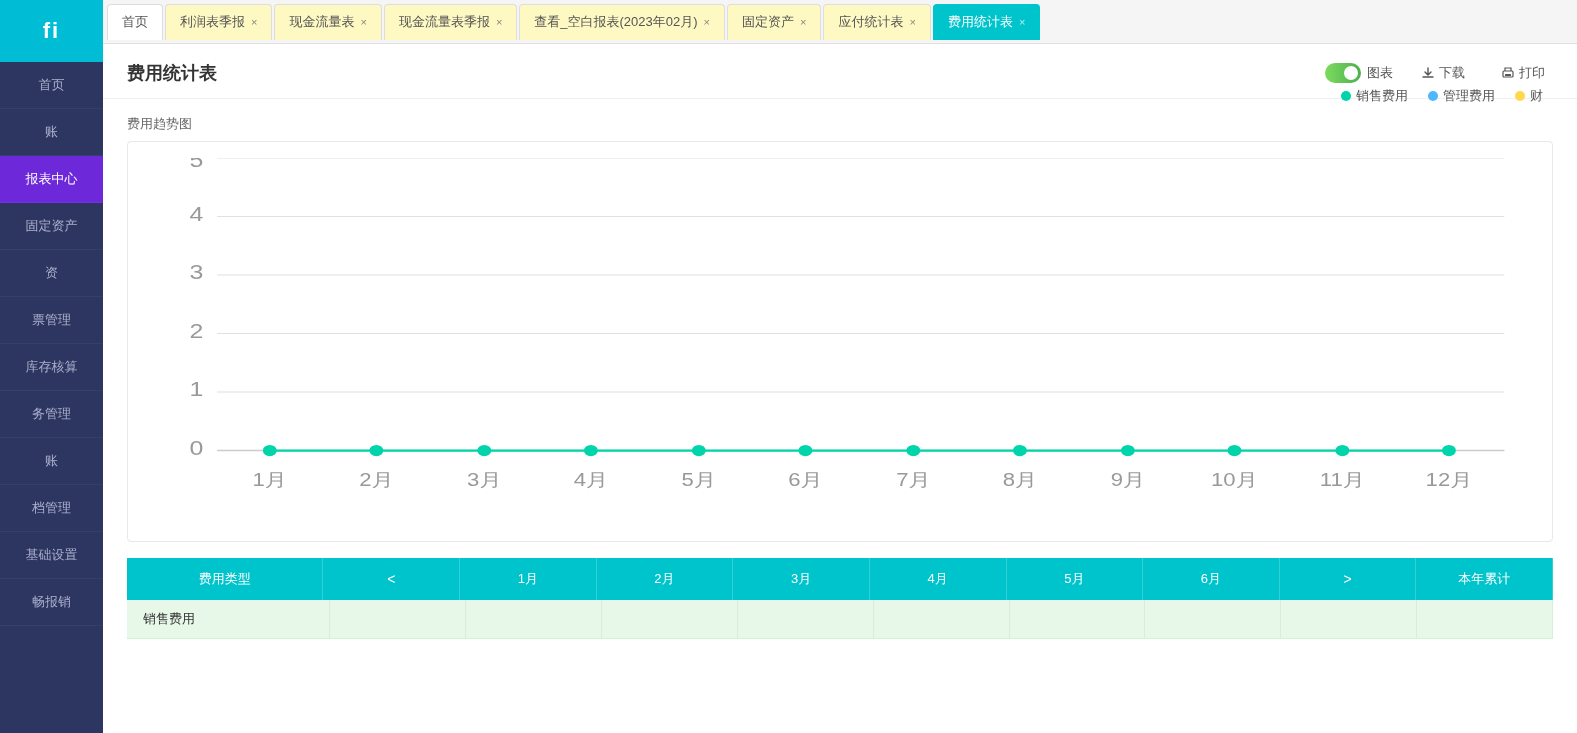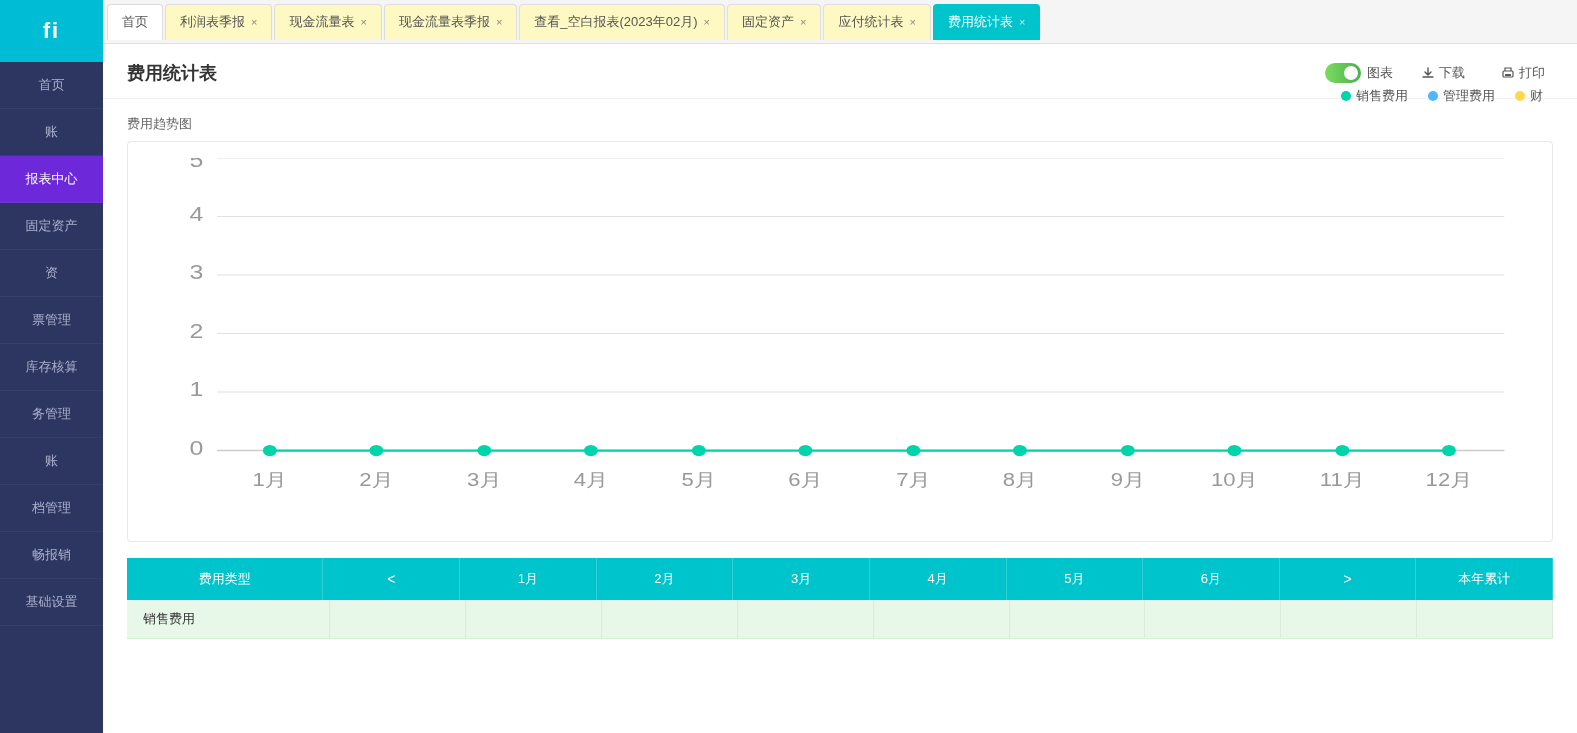--- a/index.html
+++ b/index.html
@@ -264,22 +264,22 @@
   <div class="sidebar-item">首页</div>
   <div class="sidebar-item">账</div>
   <div class="sidebar-item active">报表中心</div>
   <div class="sidebar-item">固定资产</div>
   <div class="sidebar-item">资</div>
   <div class="sidebar-item">票管理</div>
   <div class="sidebar-item">库存核算</div>
   <div class="sidebar-item">务管理</div>
   <div class="sidebar-item">账</div>
   <div class="sidebar-item">档管理</div>
+  <div class="sidebar-item">基础设置</div>
   <div class="sidebar-item">畅报销</div>
-  <div class="sidebar-item">基础设置</div>
 </div>
 
 <div class="main">
 
   <div class="tab-bar">
     <div class="tab tab-home">首页</div>
     <div class="tab">
       <span>利润表季报</span>
       <span class="tab-close">×</span>
     </div>

